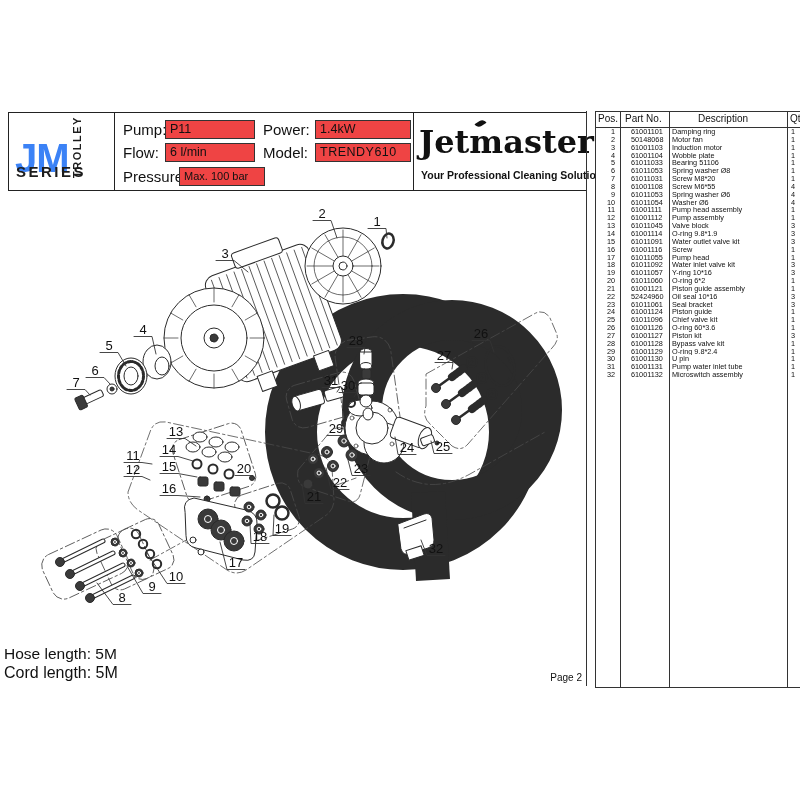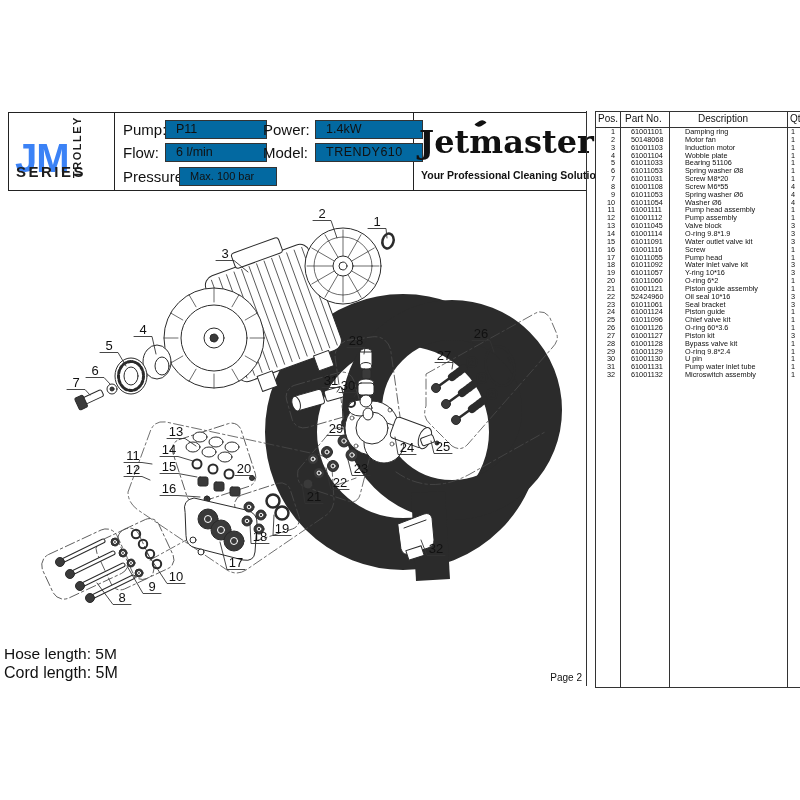--- a/index.html
+++ b/index.html
@@ -17,39 +17,39 @@
   svg .plabel{fill:#111;stroke:none;font-family:"Liberation Sans",sans-serif;font-size:13px;text-anchor:middle;}
   
   .hdr-band{position:absolute;left:8px;top:112px;width:577px;height:77px;border:1.5px solid #222;background:#fff;}
   .hdr-div{position:absolute;top:0;bottom:0;border-left:1.5px solid #222;}
   .jm{position:absolute;left:6px;top:2px;font-size:40px;font-weight:bold;letter-spacing:-1px;line-height:46px;color:#3b82f6;margin-top:20px;}
   .series{position:absolute;left:7px;top:50px;font-size:15px;font-weight:600;letter-spacing:2.5px;color:#1c1c1c;}
   .trolley{position:absolute;left:33px;top:28px;width:70px;text-align:center;font-size:11px;font-weight:600;
            letter-spacing:1.5px;transform:rotate(-90deg);color:#1c1c1c;}
   .spec-label{position:absolute;font-size:15px;color:#111;white-space:nowrap;}
   .spec-input{position:absolute;border:1.2px solid #333;height:17px;line-height:17px;font-size:12.5px;
-              padding:0 10px;white-space:nowrap;background:#0369a1;}
+              padding:0 4px;white-space:nowrap;background:#ef4444;}
   .brand{position:absolute;left:410px;top:10px;font-family:"DejaVu Serif",serif;font-weight:bold;
          font-size:32px;line-height:38px;color:#111;letter-spacing:0;}
   .leaf{position:absolute;left:466px;top:8px;width:11px;height:5px;background:#111;
         border-radius:0 6px 0 6px;transform:rotate(-32deg);}
   .tagline{position:absolute;left:412px;top:56px;font-size:10.5px;font-weight:bold;color:#111;white-space:nowrap;}
   
   .vdiv{position:absolute;left:586px;top:111px;height:575px;border-left:1px solid #333;}
   .ptable{position:absolute;left:595px;top:111px;width:210px;height:575px;background:#fff;
           border-top:1.2px solid #333;border-left:1.2px solid #333;border-bottom:1.2px solid #333;}
   .col-line{position:absolute;top:0;bottom:0;border-left:1px solid #333;}
   .thead{position:absolute;top:0;left:0;right:0;height:15px;border-bottom:1px solid #333;font-size:10px;}
   .th{position:absolute;top:1px;white-space:nowrap;}
   .tbody{position:absolute;top:16px;left:0;right:0;}
   .trow{display:flex;height:7.85px;font-size:7.3px;line-height:7.7px;white-space:nowrap;}
   .tc{overflow:hidden;box-sizing:border-box;}
   .c0{width:24px;text-align:right;padding-right:5px;}
   .c1{width:49px;padding-left:11px;}
-  .c2{width:118px;padding-left:16px;}
+  .c2{width:118px;padding-left:3px;}
   .c3{flex:1;padding-left:4px;}
   
   .hose{position:absolute;left:4px;top:645px;font-size:15.5px;}
   .cord{position:absolute;left:4px;top:664px;font-size:16px;}
   .pagenum{position:absolute;left:526px;top:672px;width:56px;text-align:right;font-size:10px;}
 </style>
 </head>
 <body>
 
 <div class="page">

